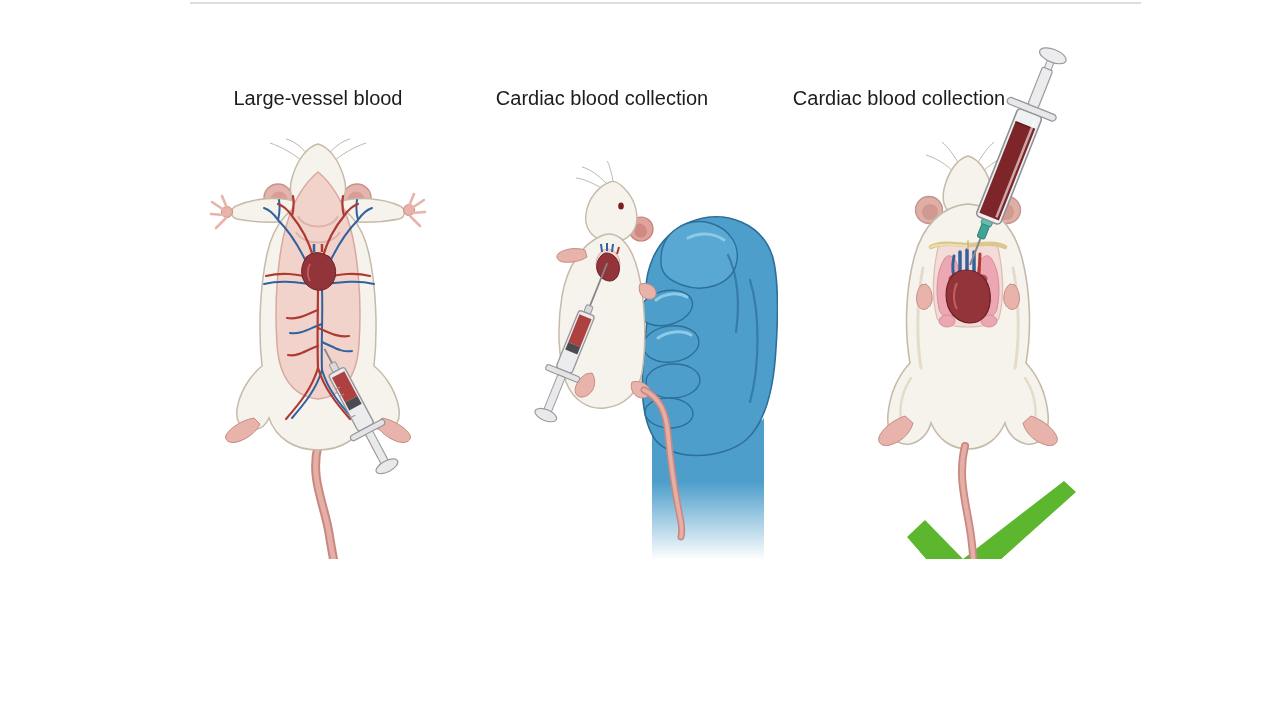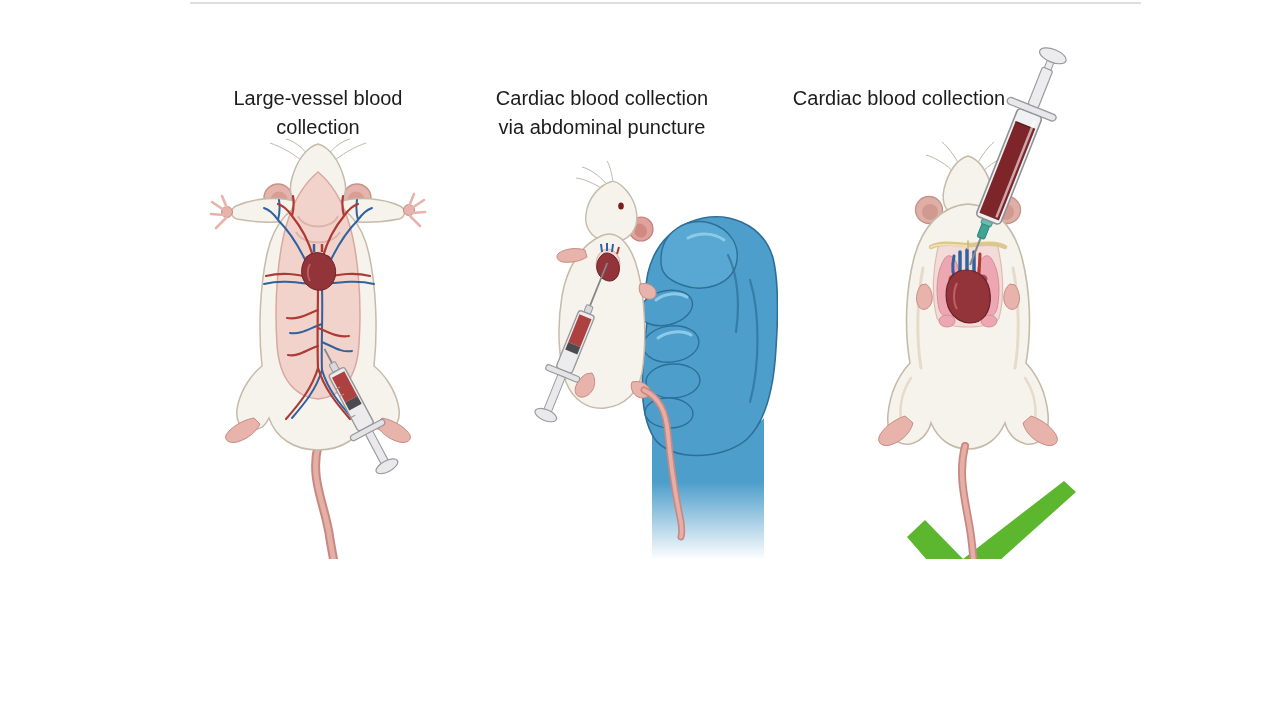--- a/index.html
+++ b/index.html
@@ -16,25 +16,23 @@
 </head>
 <body>
 
 <div class="stage">
 
   <div class="rule rule-top"></div>
   <div class="rule rule-bottom"></div>
 
   <div class="caption" style="left:178px">
     <span>Large-vessel blood</span>
-    <span>collection</span>
   </div>
   <div class="caption" style="left:462px">
     <span>Cardiac blood collection</span>
-    <span>via abdominal puncture</span>
   </div>
   <div class="caption" style="left:759px">
     <span>Cardiac blood collection</span>
   </div>
 
   <svg class="illus" style="left:200px;top:138px" width="245" height="490" viewBox="0 0 245 490" role="img">
     <g stroke="var(--whisker-gray,#b9b0a4)" stroke-width="0.9" fill="none">
       <path d="M106 26 C94 16 82 9 70 5"></path>
         <path d="M110 19 C102 9 94 3 86 1"></path>
       <path d="M130 26 C142 16 154 9 166 5"></path>

